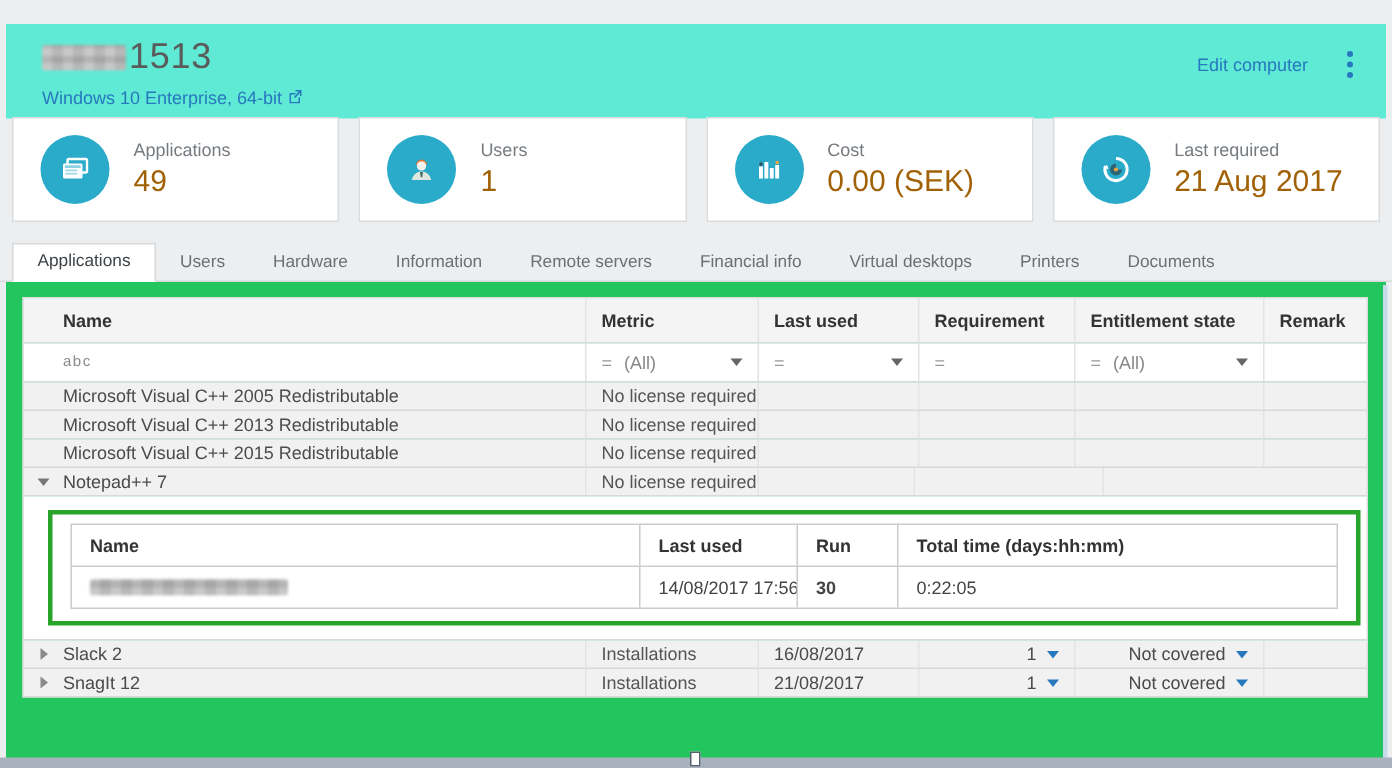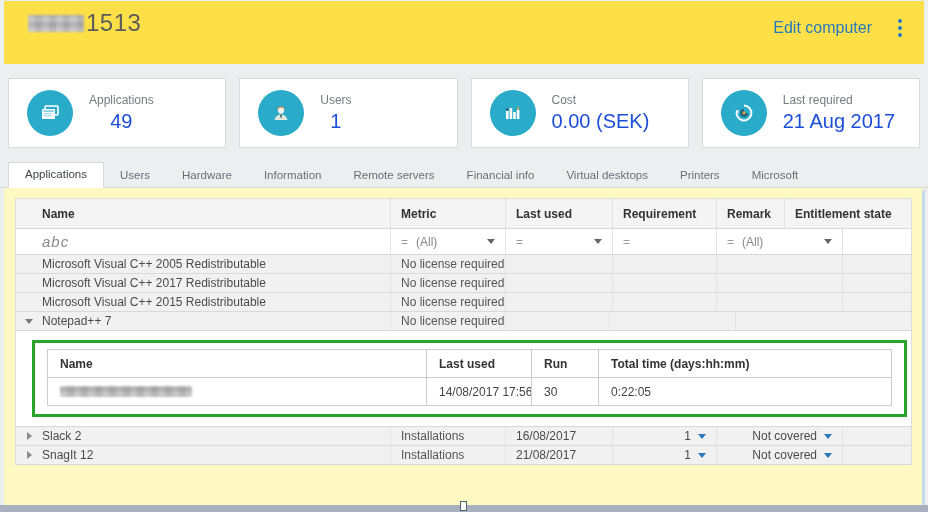--- a/index.html
+++ b/index.html
@@ -1,64 +1,64 @@
 <!DOCTYPE html>
 <html><head>
 <meta charset="utf-8">
 <style>
   * { margin:0; padding:0; box-sizing:border-box; }
   html,body { width:928px; height:512px; overflow:hidden; }
   body { font-family:"Liberation Sans", sans-serif; background:#eceef0; position:relative; color:#444; }
 
   
-  .top-panel { position:absolute; left:4px; top:1px; width:920px; height:63px; background:#fde047; padding:8px 18px 0 24px; }
+  .top-panel { position:absolute; left:4px; top:16px; width:920px; height:63px; background:#5eead4; padding:8px 18px 0 24px; }
   .title-row { display:flex; justify-content:space-between; align-items:flex-start; }
   .computer-name { font-size:24px; font-weight:400; color:#5b5b5b; letter-spacing:.5px; display:flex; align-items:center; }
   .redacted { display:inline-block; border-radius:2px;
     background-image:repeating-linear-gradient(90deg,#dedede 0 7px,#cccccc 7px 14px),repeating-linear-gradient(0deg,#e6e6e6 0 5px,#cfcfcf 5px 10px);
     background-blend-mode:multiply; filter:blur(1.2px); }
   .redacted-title { width:56px; height:17px; margin-right:2px; }
   .os-link { margin-top:4px; display:inline-flex; align-items:center; gap:4px; font-size:12px; color:#2878be; text-decoration:none; cursor:pointer; }
   .header-actions { display:flex; align-items:center; gap:22px; margin-top:8px; }
-  .edit-link { font-size:16px; color:#2878be; text-decoration:none; cursor:pointer; }
+  .edit-link { font-size:12px; color:#2878be; text-decoration:none; cursor:pointer; }
   .kebab { display:flex; flex-direction:column; gap:3px; cursor:pointer; padding:2px 4px; }
   .kebab i { width:4px; height:4px; border-radius:50%; background:#2878be; }
 
   
   .cards { position:absolute; left:8px; top:78px; width:912px; display:flex; gap:13px; }
   .card { flex:1; height:70px; background:#fff; border:1px solid #d9dbdd; display:flex; align-items:center; padding-left:18px; gap:16px; }
   .card-icon { width:46px; height:46px; border-radius:50%; background:#2aabca; display:flex; align-items:center; justify-content:center; flex:none; }
   .card-label { font-size:12px; color:#767b80; margin-bottom:3px; }
-  .card-value { font-size:20px; font-weight:400; color:#1d4ed8;text-align:center; }
+  .card-value { font-size:20px; font-weight:400; color:#a16207; }
 
   
   .tabs { position:absolute; left:0; top:163px; width:928px; height:25px; display:flex; align-items:flex-end; border-bottom:1px solid #d6d8da; padding-left:8px; }
   .tab { font-size:11.5px; color:#6b7075; padding:5px 16px 6px; cursor:pointer; white-space:nowrap; }
   .tab.active { background:#fff; border:1px solid #d6d8da; border-bottom:1px solid #fff; color:#3f4449; margin-bottom:-1px; padding-bottom:7px; }
 
   
-  .content { position:absolute; left:4px; top:188px; width:920px; height:324px; background:#fef9c3; }
+  .content { position:absolute; left:4px; top:188px; width:920px; height:324px; background:#22c55e; }
   .grid { position:absolute; left:11px; top:10px; width:897px; font-size:12px; }
   .row { display:flex; align-items:stretch; border-left:1px solid #ddd; border-right:1px solid #ddd; border-bottom:1px solid #d9d9d9; }
   .cell { display:flex; align-items:center; padding:0 10px; border-right:1px solid #e3e3e3; overflow:hidden; white-space:nowrap; }
   .cell:last-child { border-right:none; }
   .c-name    { width:375px; }
   .c-metric  { width:115px; }
   .c-last    { width:107px; }
   .c-req     { width:104px; justify-content:flex-end; }
   .c-ent     { width:126px; justify-content:flex-end; }
   .c-remark  { flex:1; }
   .head-row { height:31px; background:#f4f4f4; border-top:1px solid #ddd; font-weight:bold; color:#333; }
   .head-row .c-name { padding-left:26px; }
   .head-row .c-req { justify-content:flex-start; }
   .head-row .c-ent { justify-content:flex-start; }
   .filter-row { height:26px; background:#fff; color:#888; }
   .filter-row .c-name { padding-left:26px; }
   .filter-row .c-req, .filter-row .c-ent { justify-content:flex-start; }
-  .abc-filter { font-size:15px; color:#8a8a8a; letter-spacing:1px;font-style:italic; }
+  .abc-filter { font-size:10px; color:#8a8a8a; letter-spacing:1px; }
   .op { color:#9a9a9a; font-size:12px; margin-right:8px; }
   .fcell-spread { display:flex; align-items:center; width:100%; }
   .fcell-spread .spacer { flex:1; }
   .data-row { height:19px; background:#f1f1f1; color:#4b4b4b;justify-content:space-between; }
   .expander-pad { width:26px; flex:none; display:flex; align-items:center; justify-content:center; }
   .name-cell { padding-left:0 !important; }
   .tri-down { width:0; height:0; border-left:4px solid transparent; border-right:4px solid transparent; border-top:5px solid #777; }
   .tri-right { width:0; height:0; border-top:4px solid transparent; border-bottom:4px solid transparent; border-left:5px solid #8a8a8a; }
   .caret { width:0; height:0; border-left:4px solid transparent; border-right:4px solid transparent; border-top:5px solid #666; display:inline-block; }
   .caret.blue { border-top-color:#2878be; margin-left:7px; }
@@ -67,21 +67,21 @@
   
   .detail-region { border-left:1px solid #ddd; border-right:1px solid #ddd; border-bottom:1px solid #d9d9d9; background:#fff; padding:9px 4px 9px 16px; }
   .green-box { border:3px solid #28a42b; background:#fff; padding:6px 12px 8px; }
   .sub-grid { border:0; font-size:12px; }
   .sub-row { display:flex; border:1px solid #ccc; }
   .sub-row + .sub-row { border-top:none; }
   .sub-cell { display:flex; align-items:center; height:27px; padding:0 12px; border-right:1px solid #ccc; white-space:nowrap; overflow:hidden; }
   .sub-cell:last-child { border-right:none; }
   .s-name { width:379px; }
   .s-last { width:105px; }
-  .s-run  { width:67px; }
+  .s-run  { width:67px;font-weight:bold; }
   .s-total{ flex:1; }
   .sub-head .sub-cell { font-weight:bold; color:#333; }
   .redacted-subname { width:132px; height:11px; }
 
   
   .h-scrollbar { position:absolute; left:0; bottom:0; width:928px; height:7px; background:#a9b1bf; }
   .v-scrollbar { position:absolute; right:3px; top:190px; width:3px; height:318px; background:#c6dbe9; }
   .mouse-cursor { position:absolute; left:460px; top:501px; width:7px; height:10px; background:#fff; border:1px solid #55606e; }
 </style>
 </head>
@@ -97,20 +97,29 @@
         </h1>
       <div class="header-actions">
         <a class="edit-link">Edit computer</a>
         <div class="kebab">
             <i></i>
             <i></i>
             <i></i>
           </div>
       </div>
     </div>
+    <a class="os-link">
+      <span>Windows 10 Enterprise, 64-bit</span>
+      <span>
+        <svg width="10" height="10" viewBox="0 0 10 10">
+            <path d="M1 3h4v1H2v5h5V6h1v4H1z" fill="#2878be"></path>
+            <path d="M5 1h4v4H8V3L4.7 6.3 4 5.6 7.3 2H5z" fill="#2878be"></path>
+          </svg>
+      </span>
+    </a>
   </header>
 
   <section class="cards">
 
     <div class="card">
       <div class="card-icon">
         <svg width="24" height="24" viewBox="0 0 24 24">
           <rect x="7" y="5" width="13" height="9" rx="1" fill="none" stroke="#fff" stroke-width="1.6"></rect>
           <rect x="4" y="8" width="13" height="10" rx="1" fill="#fff"></rect>
           <rect x="5.2" y="9.2" width="10.6" height="1.8" fill="#2aabca" opacity="0.55"></rect>
@@ -175,33 +184,33 @@
 
   <nav class="tabs">
     <div class="tab active">Applications</div>
     <div class="tab">Users</div>
     <div class="tab">Hardware</div>
     <div class="tab">Information</div>
     <div class="tab">Remote servers</div>
     <div class="tab">Financial info</div>
     <div class="tab">Virtual desktops</div>
     <div class="tab">Printers</div>
-    <div class="tab">Microsoft</div>
+    <div class="tab">Documents</div>
   </nav>
 
   <section class="content">
     <div class="grid">
 
       <div class="row head-row">
         <div class="cell c-name">Name</div>
         <div class="cell c-metric">Metric</div>
         <div class="cell c-last">Last used</div>
         <div class="cell c-req">Requirement</div>
+        <div class="cell c-ent">Entitlement state</div>
         <div class="cell c-remark">Remark</div>
-        <div class="cell c-ent">Entitlement state</div>
       </div>
 
       <div class="row filter-row">
         <div class="cell c-name">
           <span class="abc-filter">abc</span>
         </div>
         <div class="cell c-metric">
           <div class="fcell-spread">
             <span class="op">=</span>
             <span>(All)</span>
@@ -240,21 +249,21 @@
         <div class="cell c-metric metric-text">No license required</div>
         <div class="cell c-last"></div>
         <div class="cell c-req"></div>
         <div class="cell c-ent"></div>
         <div class="cell c-remark"></div>
       </div>
 
       <div class="row data-row">
         <div class="cell c-name name-cell">
             <span class="expander-pad"></span>
-            <span>Microsoft Visual C++ 2017 Redistributable</span>
+            <span>Microsoft Visual C++ 2013 Redistributable</span>
           </div>
         <div class="cell c-metric metric-text">No license required</div>
         <div class="cell c-last"></div>
         <div class="cell c-req"></div>
         <div class="cell c-ent"></div>
         <div class="cell c-remark"></div>
       </div>
 
       <div class="row data-row">
         <div class="cell c-name name-cell">

